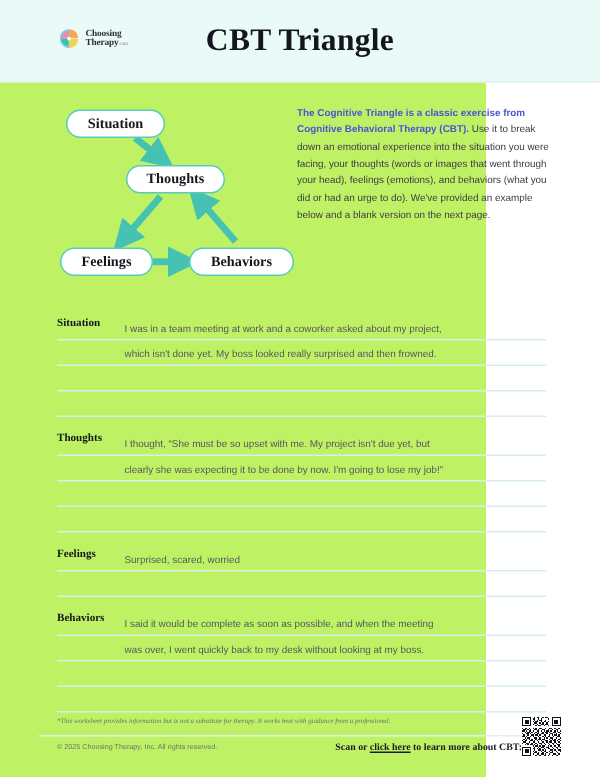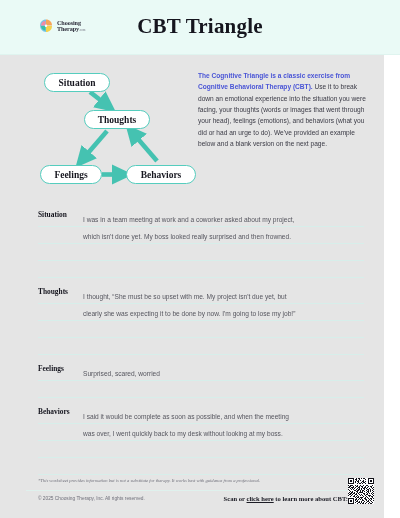--- a/index.html
+++ b/index.html
@@ -4,22 +4,22 @@
 <style>
   * { box-sizing: border-box; margin: 0; padding: 0; }
   html, body {
     width: 400px; height: 518px;
     background: #ffffff;
     font-family: "Liberation Sans", sans-serif;
     overflow: hidden;
   }
   #page {
     position: relative;
-    width: 384px; height: 518px;
-    background: #e5e5e5;
+    width: 324px; height: 518px;
+    background: #bef264;
   }
 
   
   .header-band {
     position: absolute; left: 0; top: 0;
     width: 400px; height: 55px;
     background: #eafaf6;
     border-bottom: 1px solid #dff4ef;
   }
   .logo-wrap {

